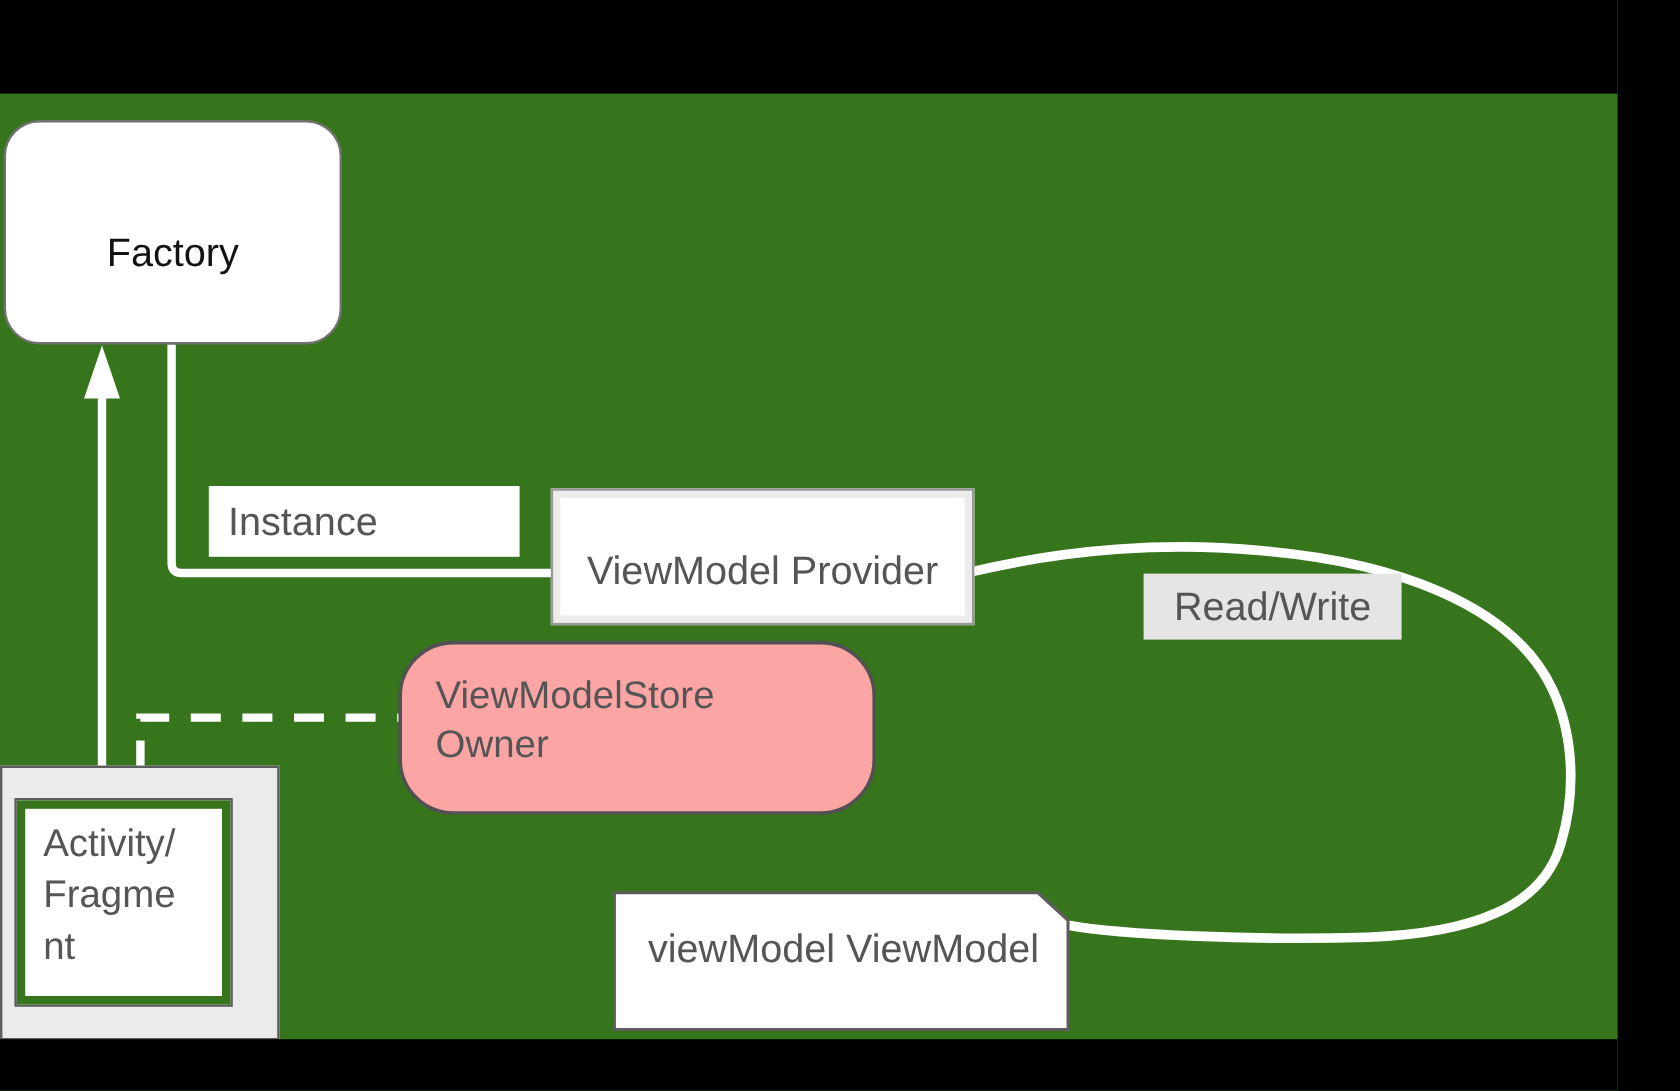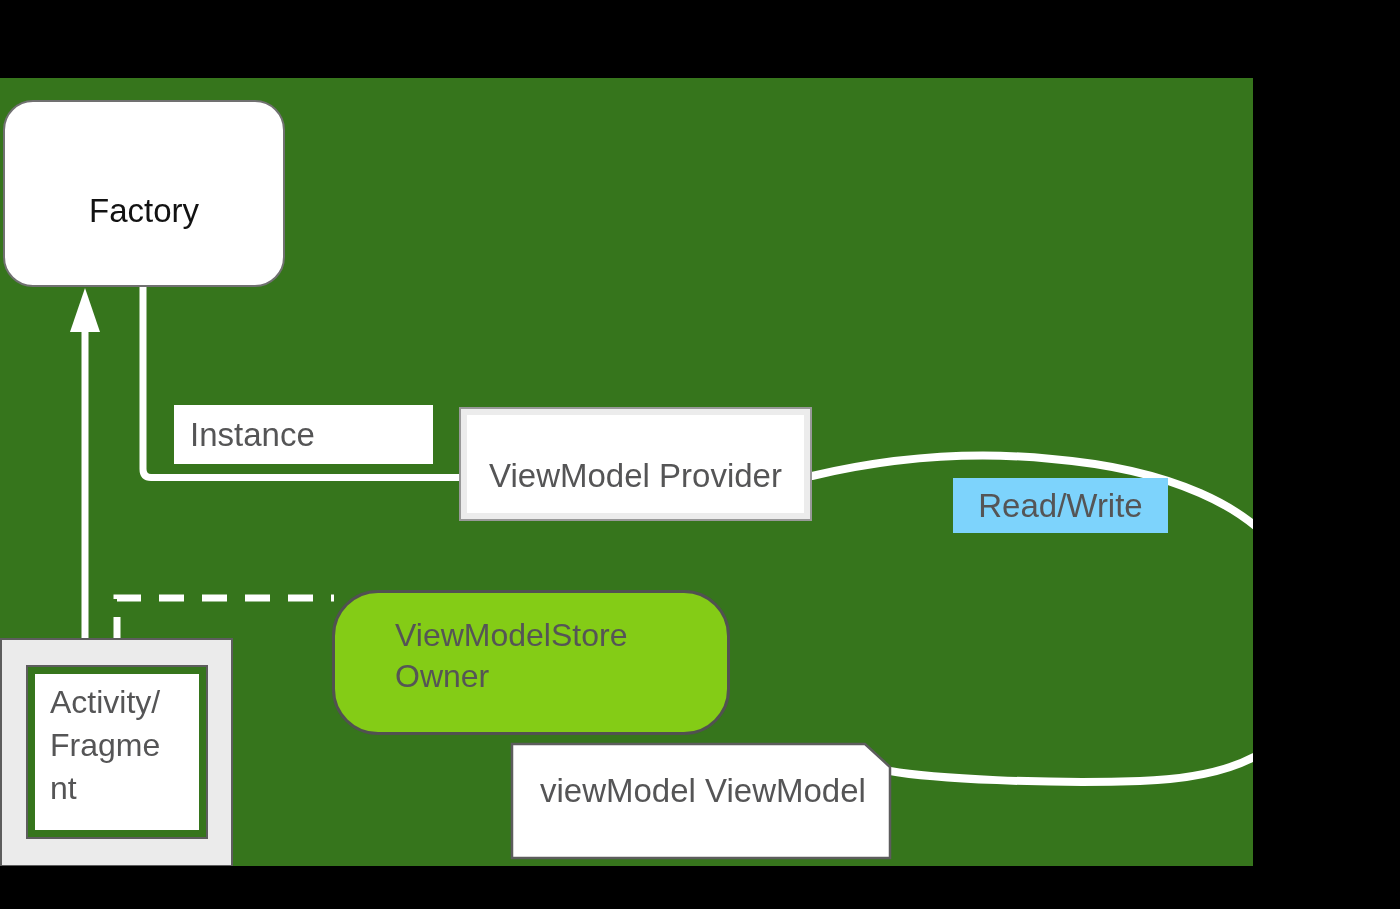--- a/index.html
+++ b/index.html
@@ -1,17 +1,17 @@
 <!DOCTYPE html>
 <html><head>
 <meta charset="utf-8">
 <style>
   html,body{margin:0;padding:0;background:#000;}
   .stage{
-    position:relative;width:1253px;height:909px;overflow:hidden;
+    position:relative;width:1348px;height:909px;overflow:hidden;
     background:#36751c;
     font-family:"Liberation Sans",sans-serif;
   }
   .bar{position:absolute;left:0;width:100%;background:#000;z-index:3;}
   .bar.top{top:0;height:78px;}
   .bar.bottom{bottom:0;height:43px;}
   svg.connectors{position:absolute;left:0;top:0;width:1400px;height:909px;z-index:1;}
   .node{
     position:absolute;z-index:2;box-sizing:border-box;
     color:#555556;font-size:32px;
@@ -26,39 +26,39 @@
     left:174px;top:405px;width:259px;height:59px;background:#fff;
     display:flex;align-items:center;padding-left:16px;font-size:33px;
   }
   .provider{
     left:459px;top:407px;width:353px;height:114px;background:#fff;
     border:2px solid #999;box-shadow:inset 0 0 0 6px #ececec;
     display:flex;justify-content:center;align-items:flex-end;
     padding-bottom:24px;font-size:33px;
   }
   .owner{
-    left:332px;top:590px;width:398px;height:145px;background:#84cc16;
+    left:332px;top:534px;width:398px;height:145px;background:#fca5a5;
     border:3px solid #515151;border-radius:46px;
-    padding:22px 0 0 60px;line-height:41px;white-space:pre-line;
+    padding:22px 0 0 28px;line-height:41px;white-space:pre-line;
   }
   .readwrite{
-    left:953px;top:478px;width:215px;height:55px;background:#7dd3fc;
+    left:953px;top:478px;width:215px;height:55px;background:#e5e5e5;
     display:flex;justify-content:center;align-items:center;font-size:33px;
   }
   .instance-label{
     left:512px;top:744px;width:378px;height:114px;
     display:flex;align-items:center;padding-left:28px;padding-bottom:20px;
     font-size:33px;
   }
   .activity-outer{
     left:0;top:638px;width:233px;height:229px;
     background:#ebebeb;border:2px solid #5d5d5d;
   }
   .activity-inner{
-    position:absolute;left:26px;top:27px;width:178px;height:170px;
+    position:absolute;left:12px;top:27px;width:178px;height:170px;
     box-sizing:border-box;background:#fff;
     border:7px solid #36751c;box-shadow:0 0 0 2px #5d5d5d;
     padding:7px 0 0 15px;line-height:43px;white-space:pre-line;
     color:#555556;font-size:32px;
   }
 </style>
 </head>
 <body>
 
 <div class="stage">

